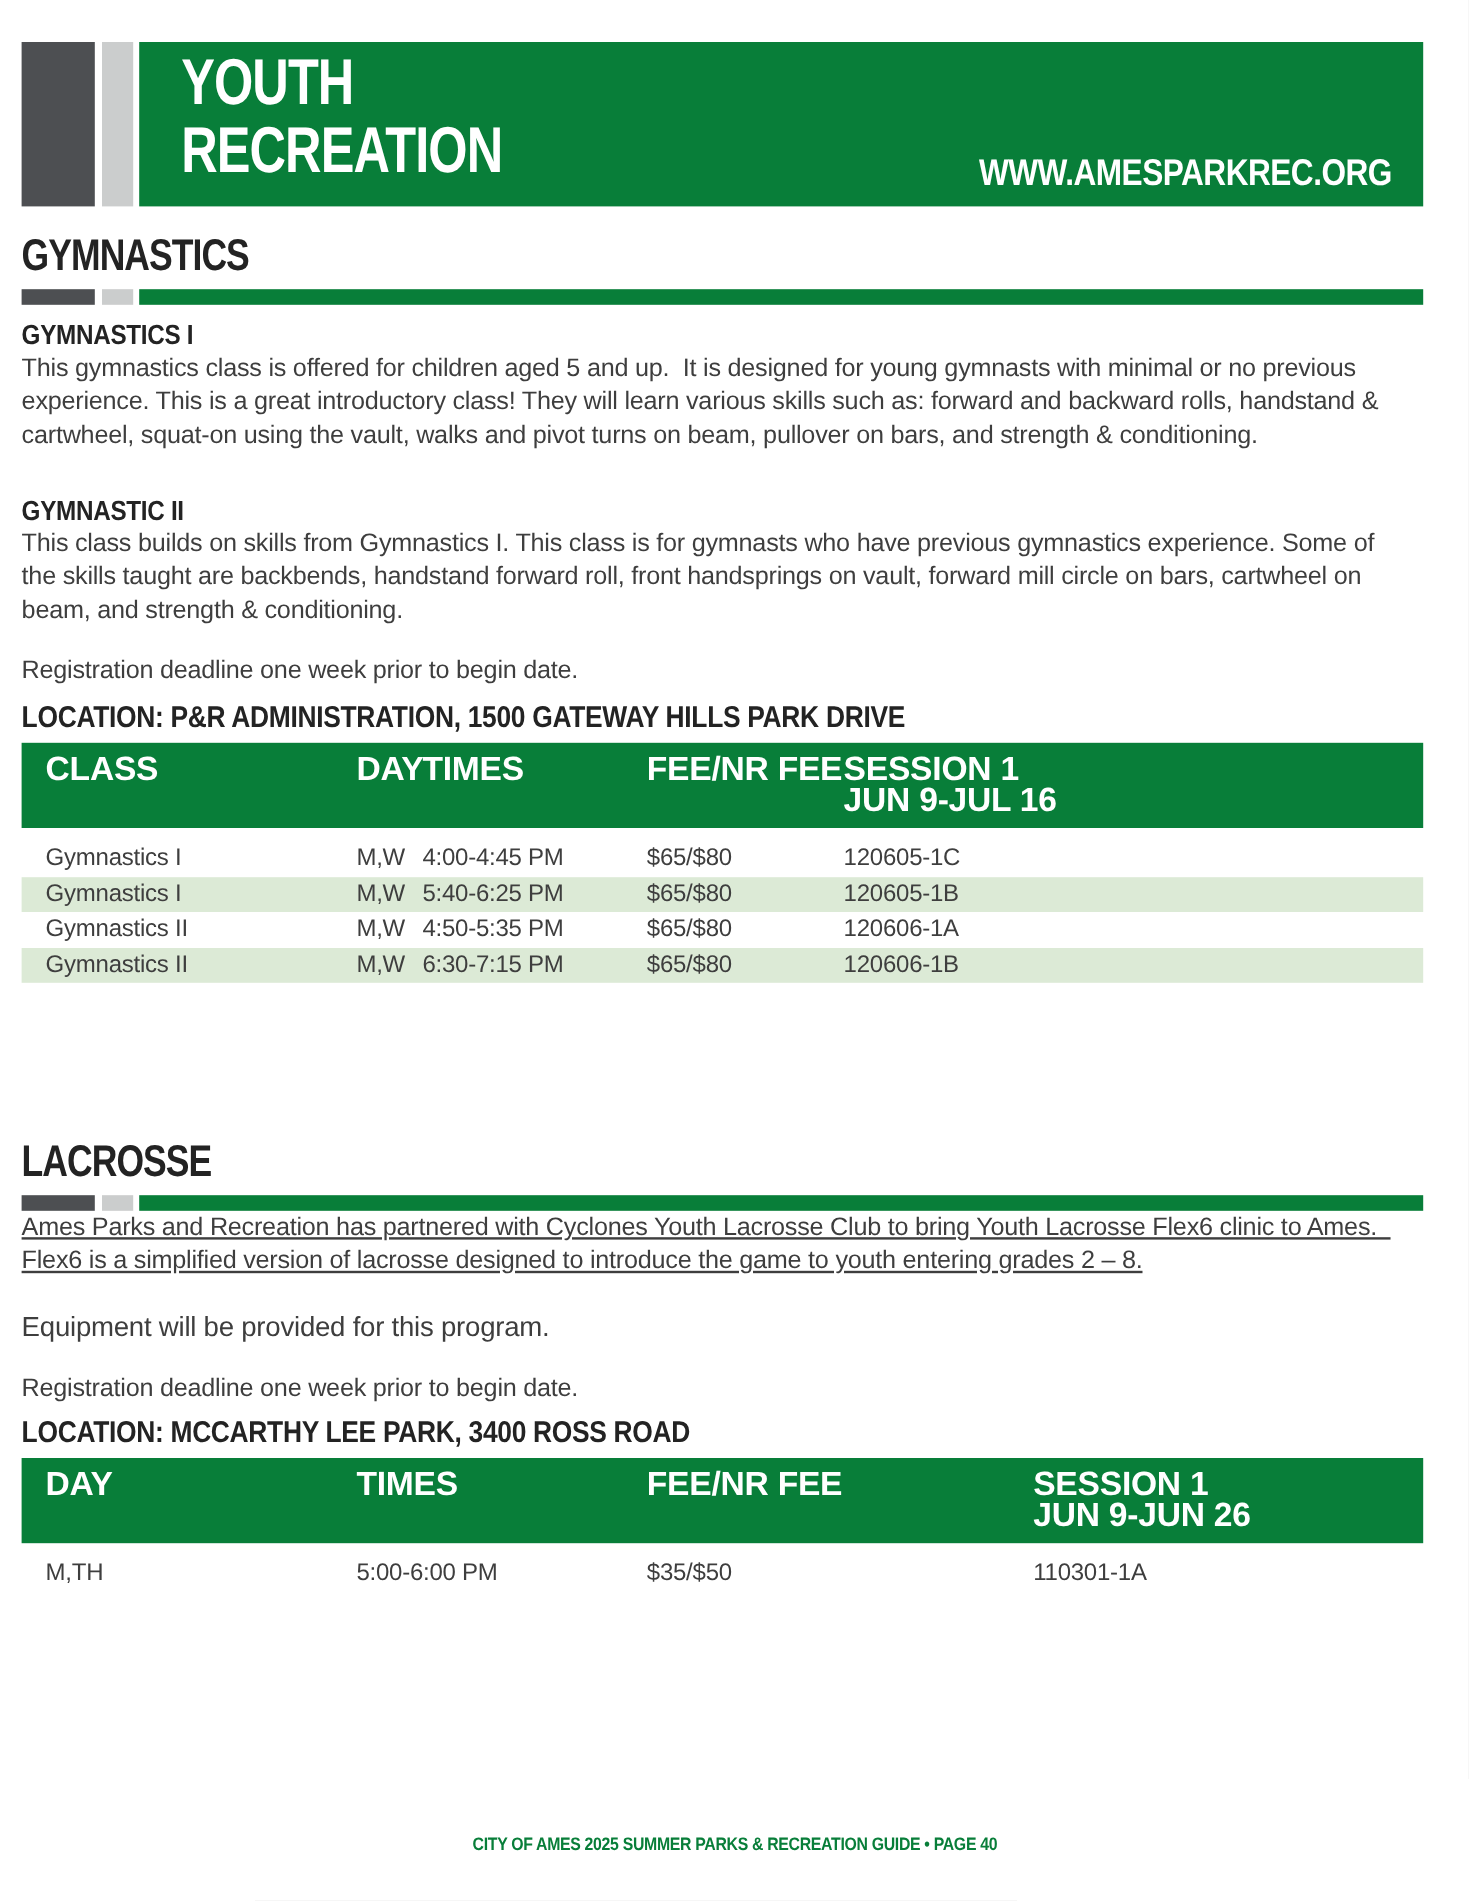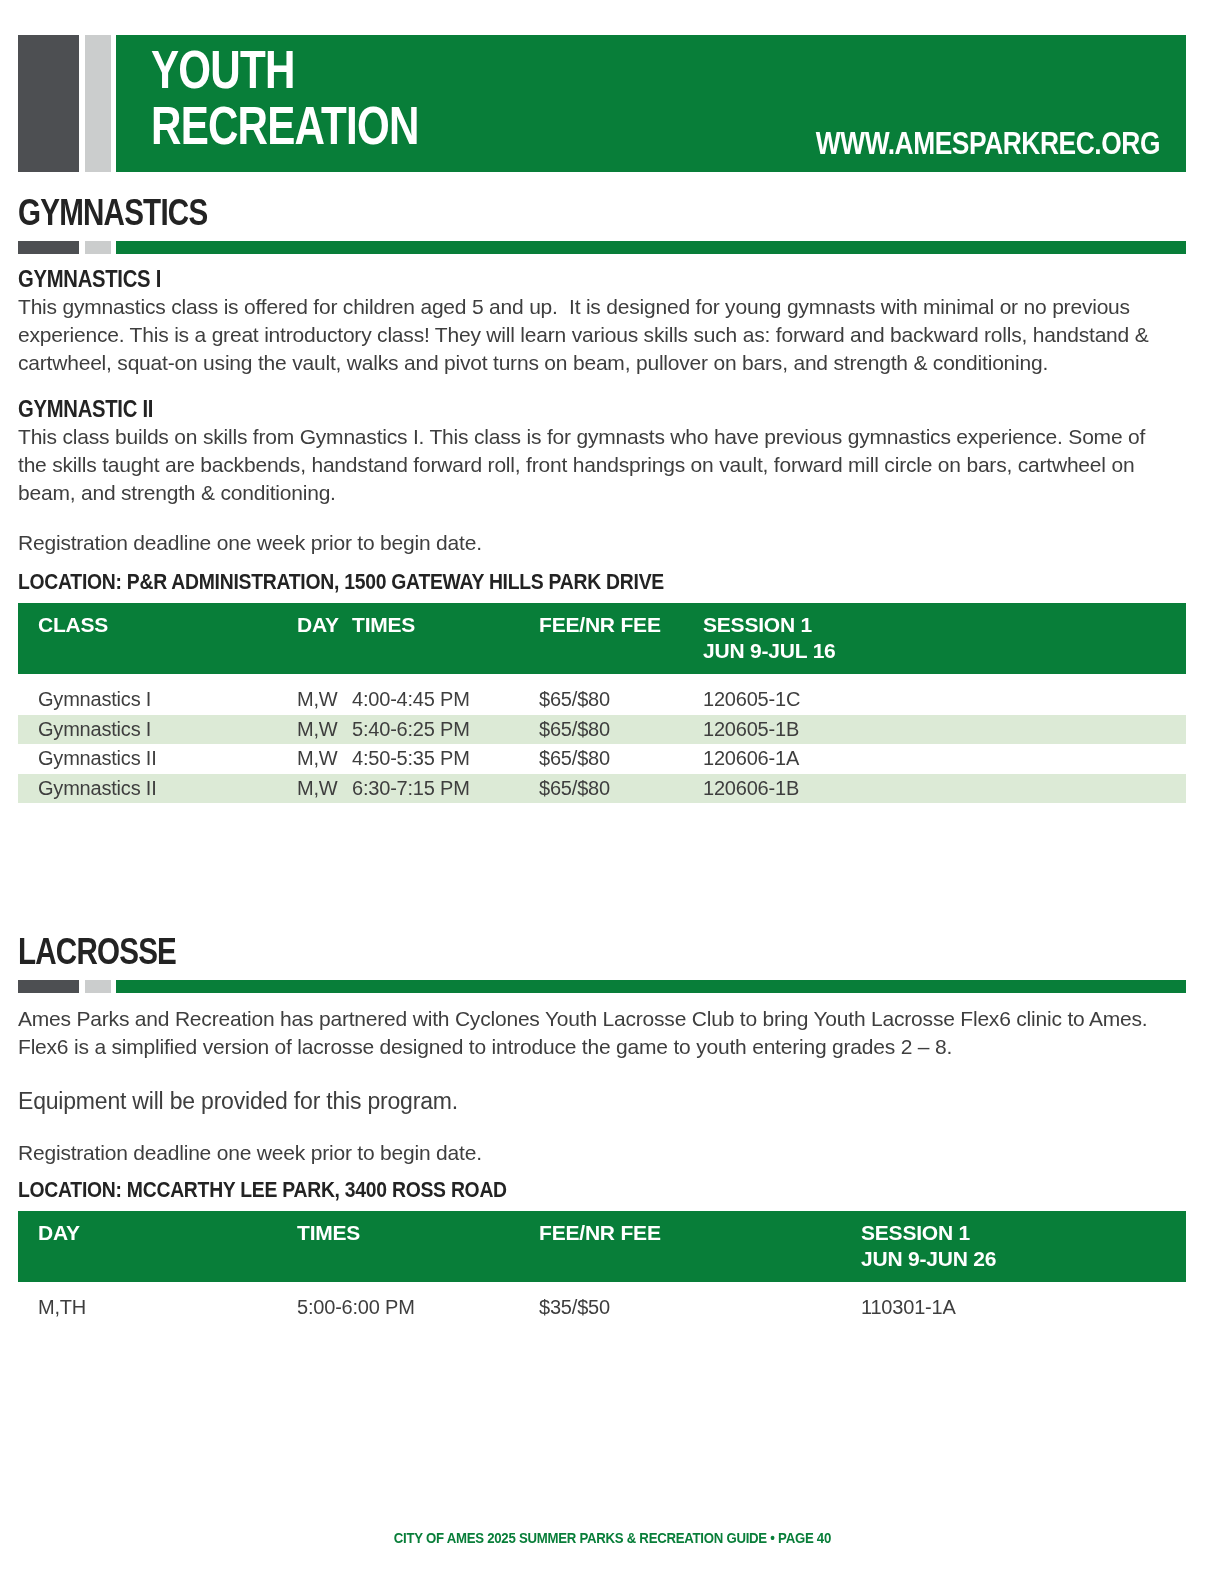--- a/index.html
+++ b/index.html
@@ -53,51 +53,51 @@
   .tb-g1{width:6px;}
   .tb-light{width:26px;background:var(--light-gray);}
   .tb-g2{width:5px;}
   .tb-green{flex:1;background:var(--green);}
 
   .sub-title{
     font-size:23px;line-height:25px;font-weight:700;color:var(--ink);letter-spacing:-0.3px;
   }
   .sub-title .cond{display:inline-block;transform:scaleX(.88);transform-origin:left center;white-space:nowrap;}
   .mt13{margin-top:13px;}
-  .mt20{margin-top:20px;}
+  .mt20{margin-top:36px;}
 
   .body-text{
     margin-top:1px;font-size:21px;line-height:28px;color:var(--body);
     letter-spacing:-0.2px;max-width:1152px;white-space:pre-wrap;
   }
   .note{margin-top:22px;font-size:21px;line-height:28px;color:var(--body);letter-spacing:-0.2px;}
   .location{
-    margin-top:12px;font-size:22px;line-height:26px;font-weight:700;color:var(--ink);letter-spacing:-0.3px;
+    margin-top:12px;font-size:25px;line-height:26px;font-weight:700;color:var(--ink);letter-spacing:-0.3px;
   }
   .location .cond{display:inline-block;transform:scaleX(.88);transform-origin:left center;white-space:nowrap;}
 
   
   .prog-table{margin-top:8px;}
   .t-head{
     background:var(--green);color:#fff;
     display:grid;padding:9px 0 10px 20px;min-height:61px;
-    font-size:21px;font-weight:700;line-height:26px;letter-spacing:-0.2px;
+    font-size:28px;font-weight:700;line-height:26px;letter-spacing:-0.2px;
   }
   .gym-cols{grid-template-columns:259px 55px 187px 164px auto;}
   .lax-cols{grid-template-columns:259px 242px 322px auto;}
   .lax-head{min-height:57px;}
   .t-body{margin-top:11px;}
   .t-row{
     display:grid;height:29.5px;align-items:center;padding-left:20px;
     font-size:20px;color:var(--body);letter-spacing:-0.2px;
   }
   .t-row.alt{background:var(--row-green);}
 
   .lacrosse-gap{margin-top:130px;}
-  .lax-para{margin-top:12px;}
+  .lax-para{margin-top:0;text-decoration:underline;}
   .equip{margin-top:26px;font-size:23px;line-height:28px;letter-spacing:-0.2px;}
   .note2{margin-top:24px;font-size:21px;line-height:28px;letter-spacing:-0.2px;}
   .location2{margin-top:10px;}
 
   
   .footer{
     position:absolute;left:0;bottom:38px;width:100%;
     text-align:center;color:var(--green);font-weight:700;font-size:15px;letter-spacing:-0.3px;
   }
   .footer .cond{display:inline-block;transform:scaleX(.88);transform-origin:center center;white-space:nowrap;}

